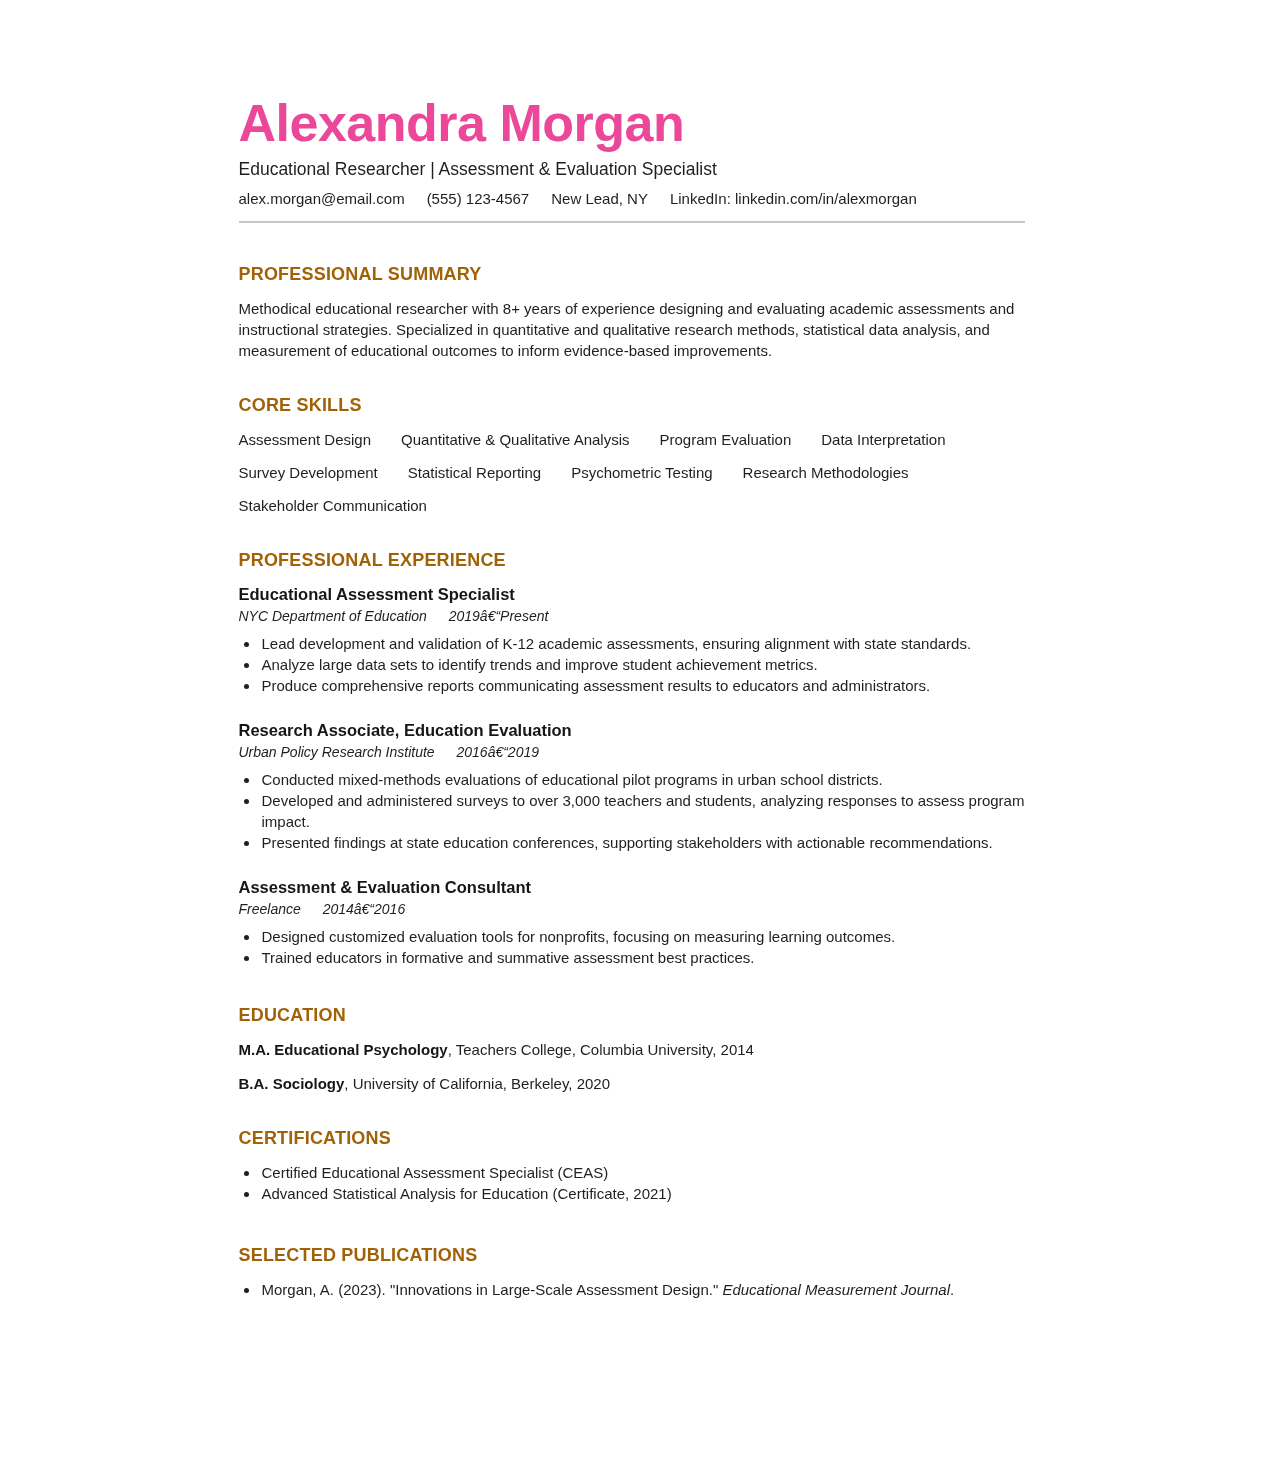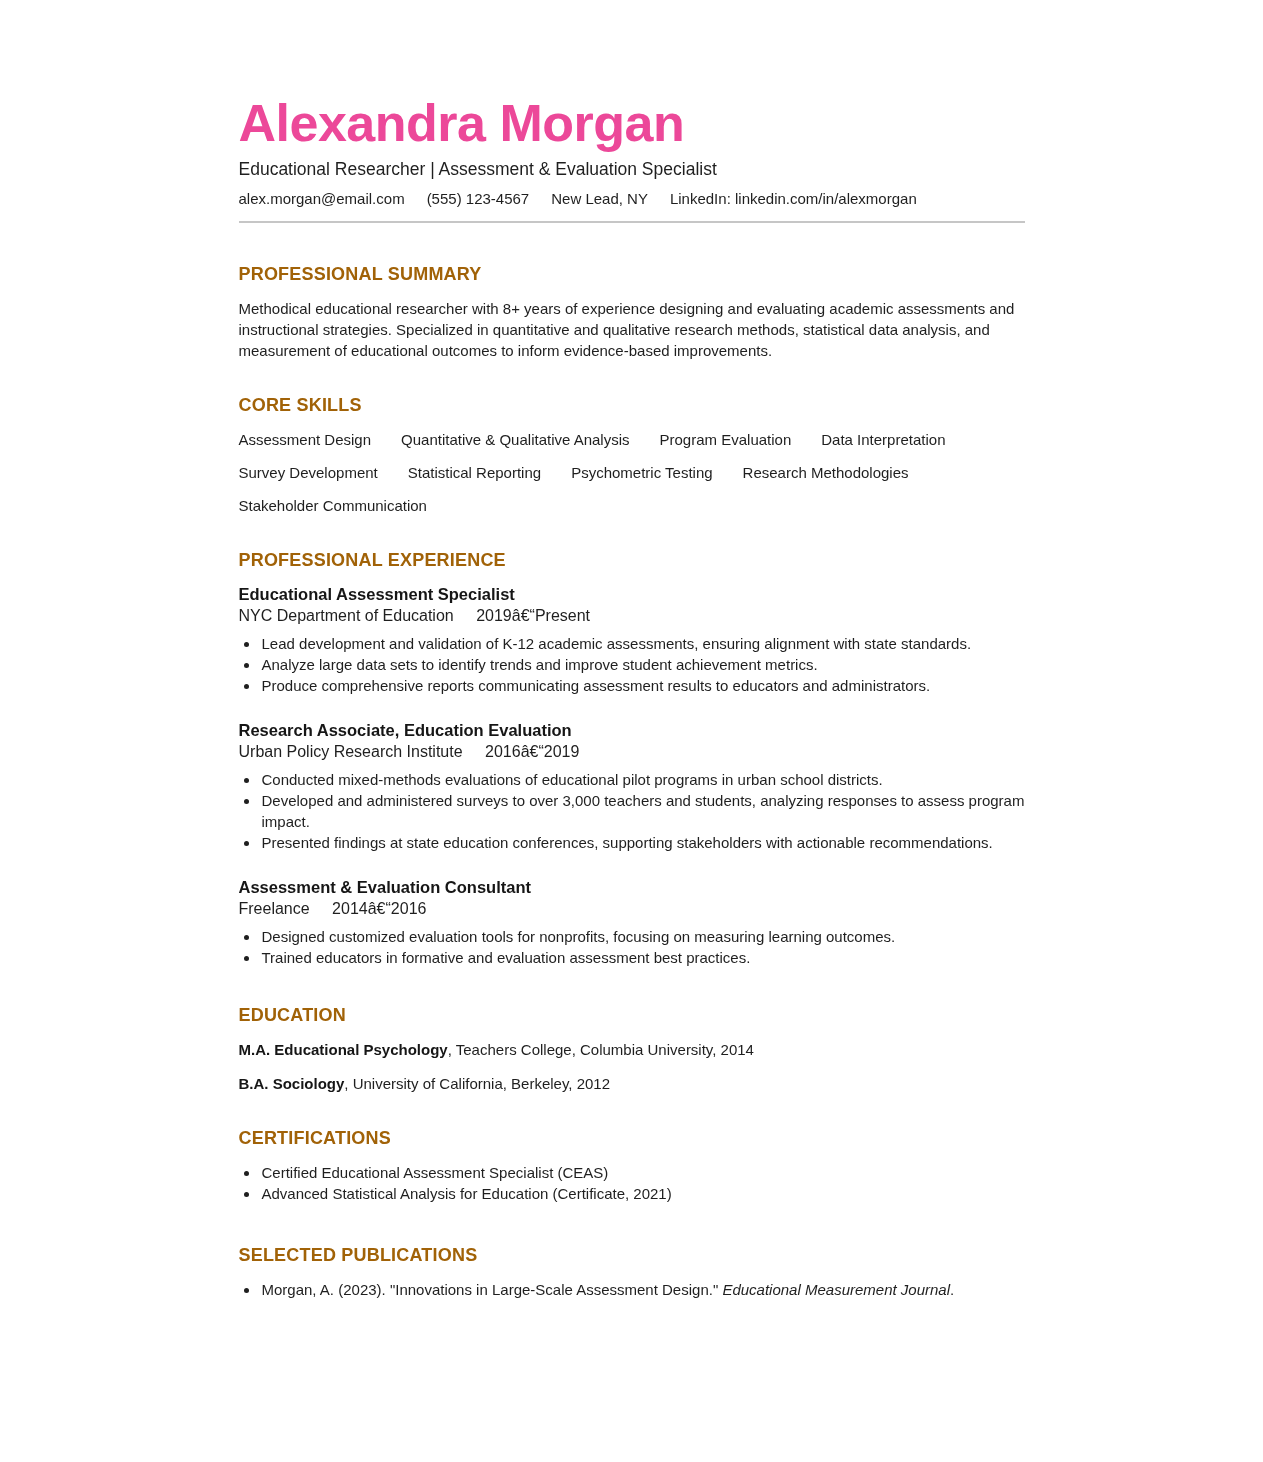--- a/index.html
+++ b/index.html
@@ -87,23 +87,24 @@
   .job { margin-top: 24px; }
   .job.first { margin-top: 0; }
   .job h3 {
     font-size: 16.5px;
     line-height: 20px;
     font-weight: 700;
     margin: 0;
     color: #161616;
   }
   .job .meta {
-    font-size: 16px;
+    font-size: 14px;
     line-height: 20px;
     margin: 2px 0 0 0;
+    font-style: italic;
   }
   .meta .dates { margin-left: 18px; }
 
   ul.bullets {
     margin: 7px 0 0 0;
     padding-left: 21px;
     font-size: 15px;
     line-height: 21px;
   }
   ul.bullets li { padding-left: 2px; }
@@ -187,32 +188,32 @@
       </article>
 
       <article class="job">
         <h3>Assessment &amp; Evaluation Consultant</h3>
         <p class="meta">
           <span>Freelance</span>
           <span class="dates">2014â€“2016</span>
         </p>
         <ul class="bullets">
           <li>Designed customized evaluation tools for nonprofits, focusing on measuring learning outcomes.</li>
-          <li>Trained educators in formative and evaluation assessment best practices.</li>
+          <li>Trained educators in formative and summative assessment best practices.</li>
         </ul>
       </article>
     </section>
 
     <section class="sec-education">
       <h2 class="sec-heading">EDUCATION</h2>
       <p class="degree">
         <strong>M.A. Educational Psychology</strong><span>, Teachers College, Columbia University, 2014</span>
       </p>
       <p class="degree">
-        <strong>B.A. Sociology</strong><span>, University of California, Berkeley, 2012</span>
+        <strong>B.A. Sociology</strong><span>, University of California, Berkeley, 2020</span>
       </p>
     </section>
 
     <section class="sec-certifications">
       <h2 class="sec-heading">CERTIFICATIONS</h2>
       <ul class="bullets">
         <li>Certified Educational Assessment Specialist (CEAS)</li>
         <li>Advanced Statistical Analysis for Education (Certificate, 2021)</li>
       </ul>
     </section>

